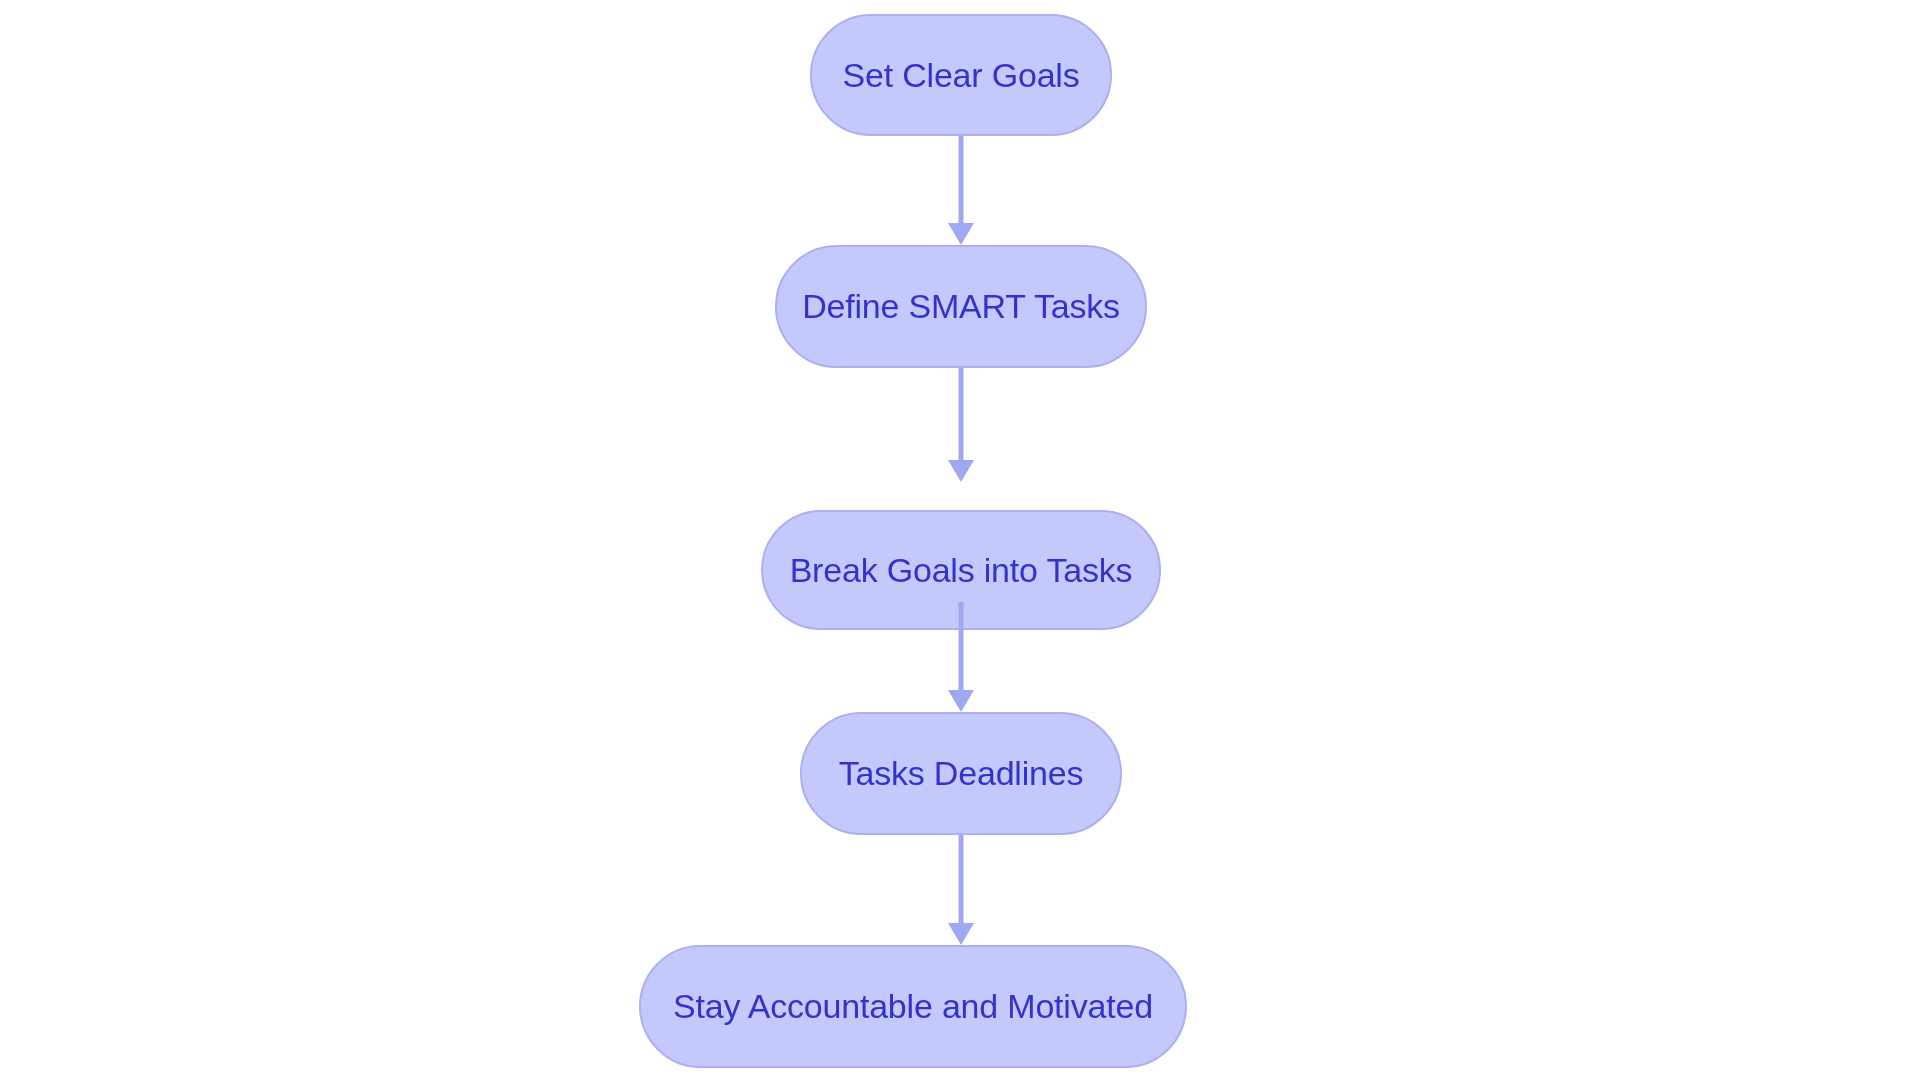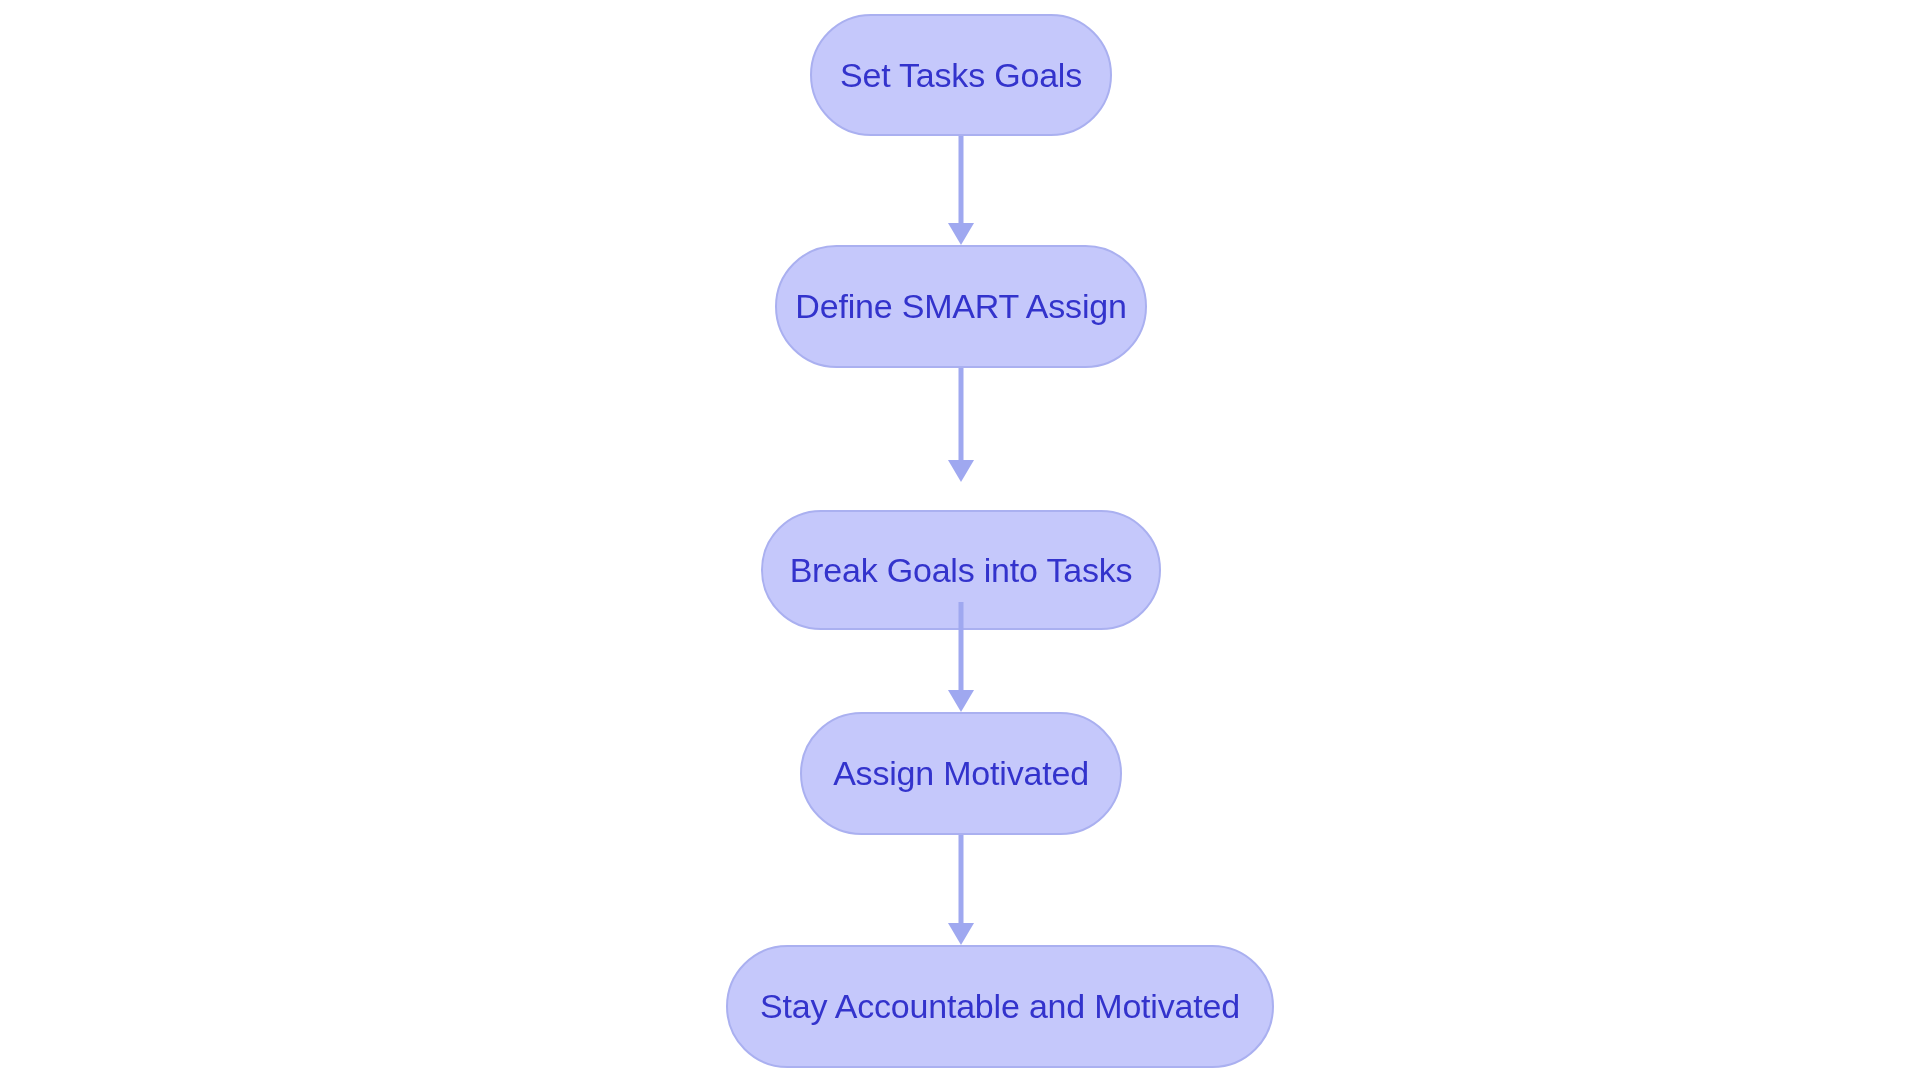--- a/index.html
+++ b/index.html
@@ -39,21 +39,21 @@
     font-family: "Liberation Sans", sans-serif;
     font-weight: 400;
     white-space: nowrap;
     letter-spacing: -0.2px;
   }
 
   .node-1 { left: 961px; top: 14px;  width: 302px; height: 122px; }
   .node-2 { left: 961px; top: 245px; width: 372px; height: 123px; }
   .node-3 { left: 961px; top: 482px; width: 400px; height: 120px; margin-top: 28px; }
   .node-4 { left: 961px; top: 712px; width: 322px; height: 123px; }
-  .node-5 { left: 1000px; top: 945px; width: 548px; height: 123px; }
+  .node-5 { left: 913px; top: 945px; width: 548px; height: 123px; }
 
   .node-1 .node-label { font-size: 34px; }
   .node-2 .node-label { font-size: 34px; }
   .node-3 .node-label { font-size: 34px; }
   .node-4 .node-label { font-size: 34px; }
   .node-5 .node-label { font-size: 34px; }
 
   
   .connector {
     position: absolute;
@@ -89,48 +89,48 @@
   .conn-3 .shaft { height: 88px; }
   .conn-4 { top: 835px; height: 110px; }
   .conn-4 .shaft { height: 88px; }
 </style>
 </head>
 <body>
 
 <div id="flowchart-canvas">
 
   <div class="node node-1">
-    <span class="node-label">Set Tasks Goals</span>
+    <span class="node-label">Set Clear Goals</span>
   </div>
 
   <div class="connector conn-1">
     <span class="shaft"></span>
     <span class="head"></span>
   </div>
 
   <div class="node node-2">
-    <span class="node-label">Define SMART Assign</span>
+    <span class="node-label">Define SMART Tasks</span>
   </div>
 
   <div class="connector conn-2">
     <span class="shaft"></span>
     <span class="head"></span>
   </div>
 
   <div class="node node-3">
     <span class="node-label">Break Goals into Tasks</span>
   </div>
 
   <div class="connector conn-3">
     <span class="shaft"></span>
     <span class="head"></span>
   </div>
 
   <div class="node node-4">
-    <span class="node-label">Assign Motivated</span>
+    <span class="node-label">Tasks Deadlines</span>
   </div>
 
   <div class="connector conn-4">
     <span class="shaft"></span>
     <span class="head"></span>
   </div>
 
   <div class="node node-5">
     <span class="node-label">Stay Accountable and Motivated</span>
   </div>

